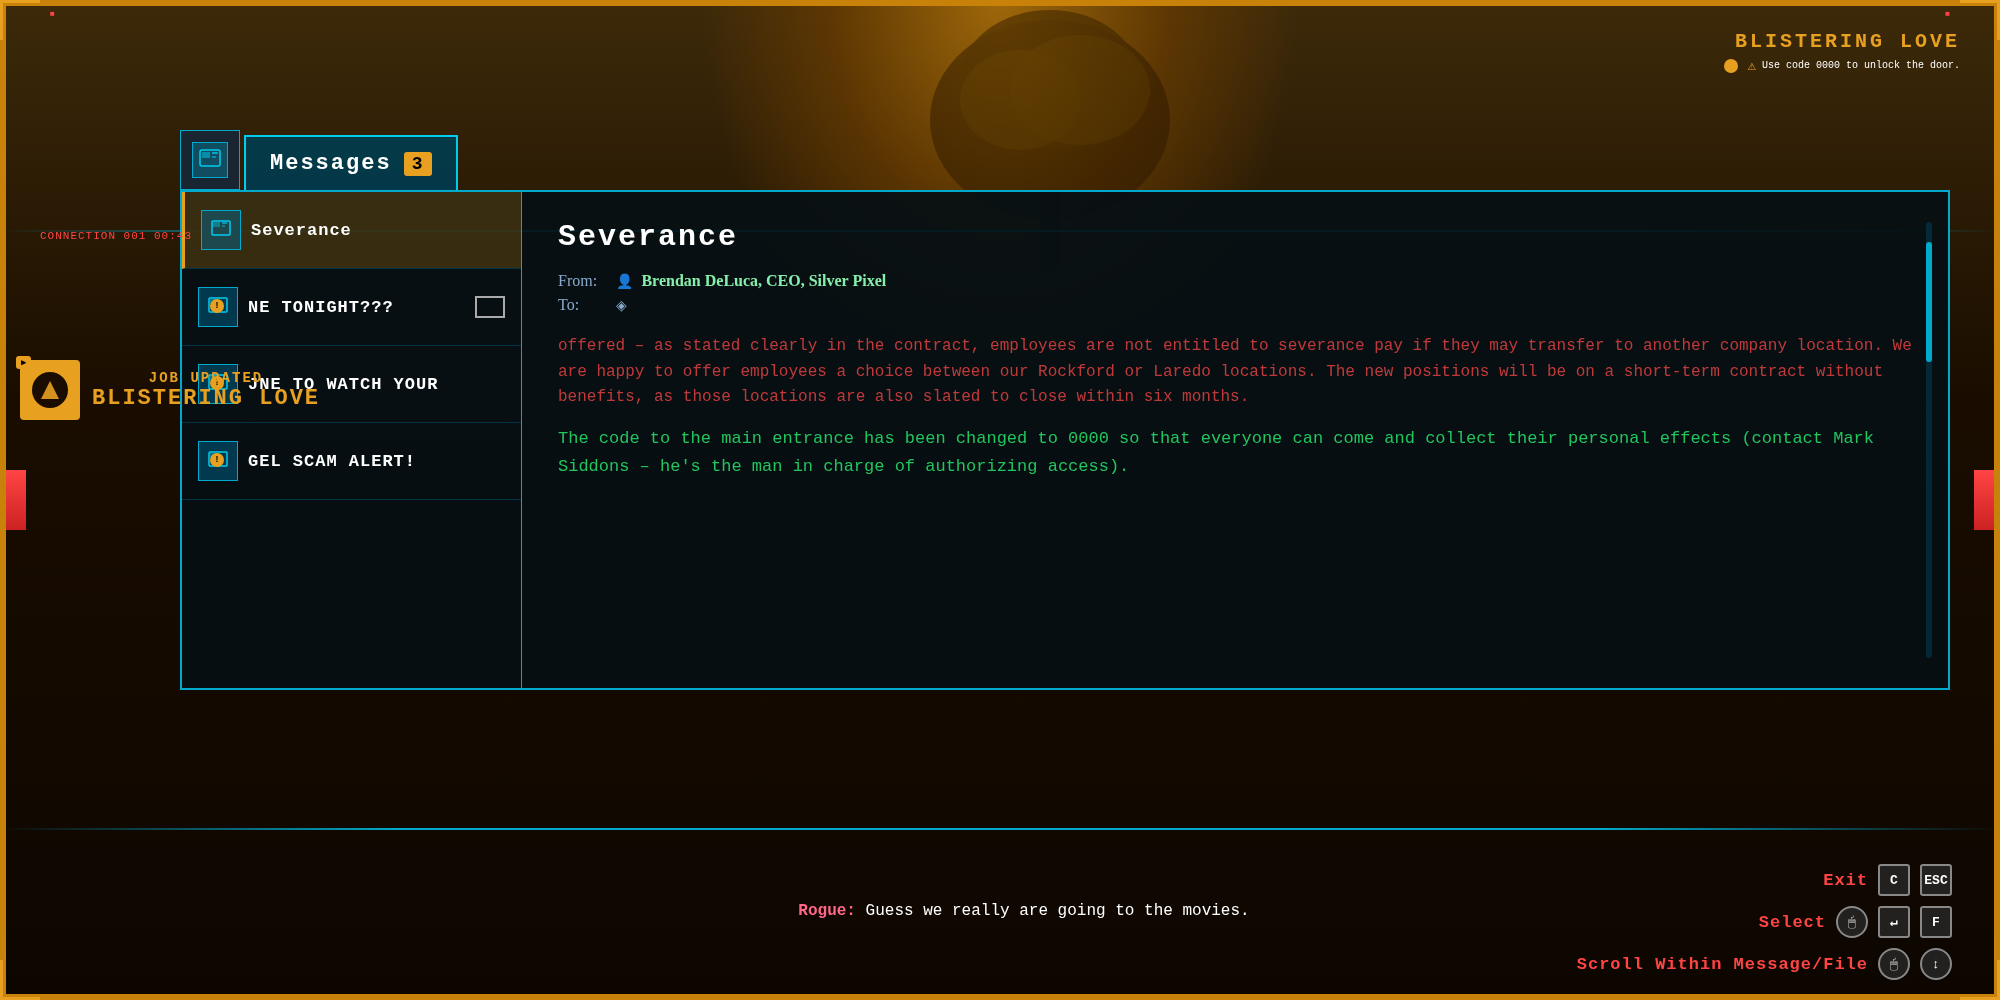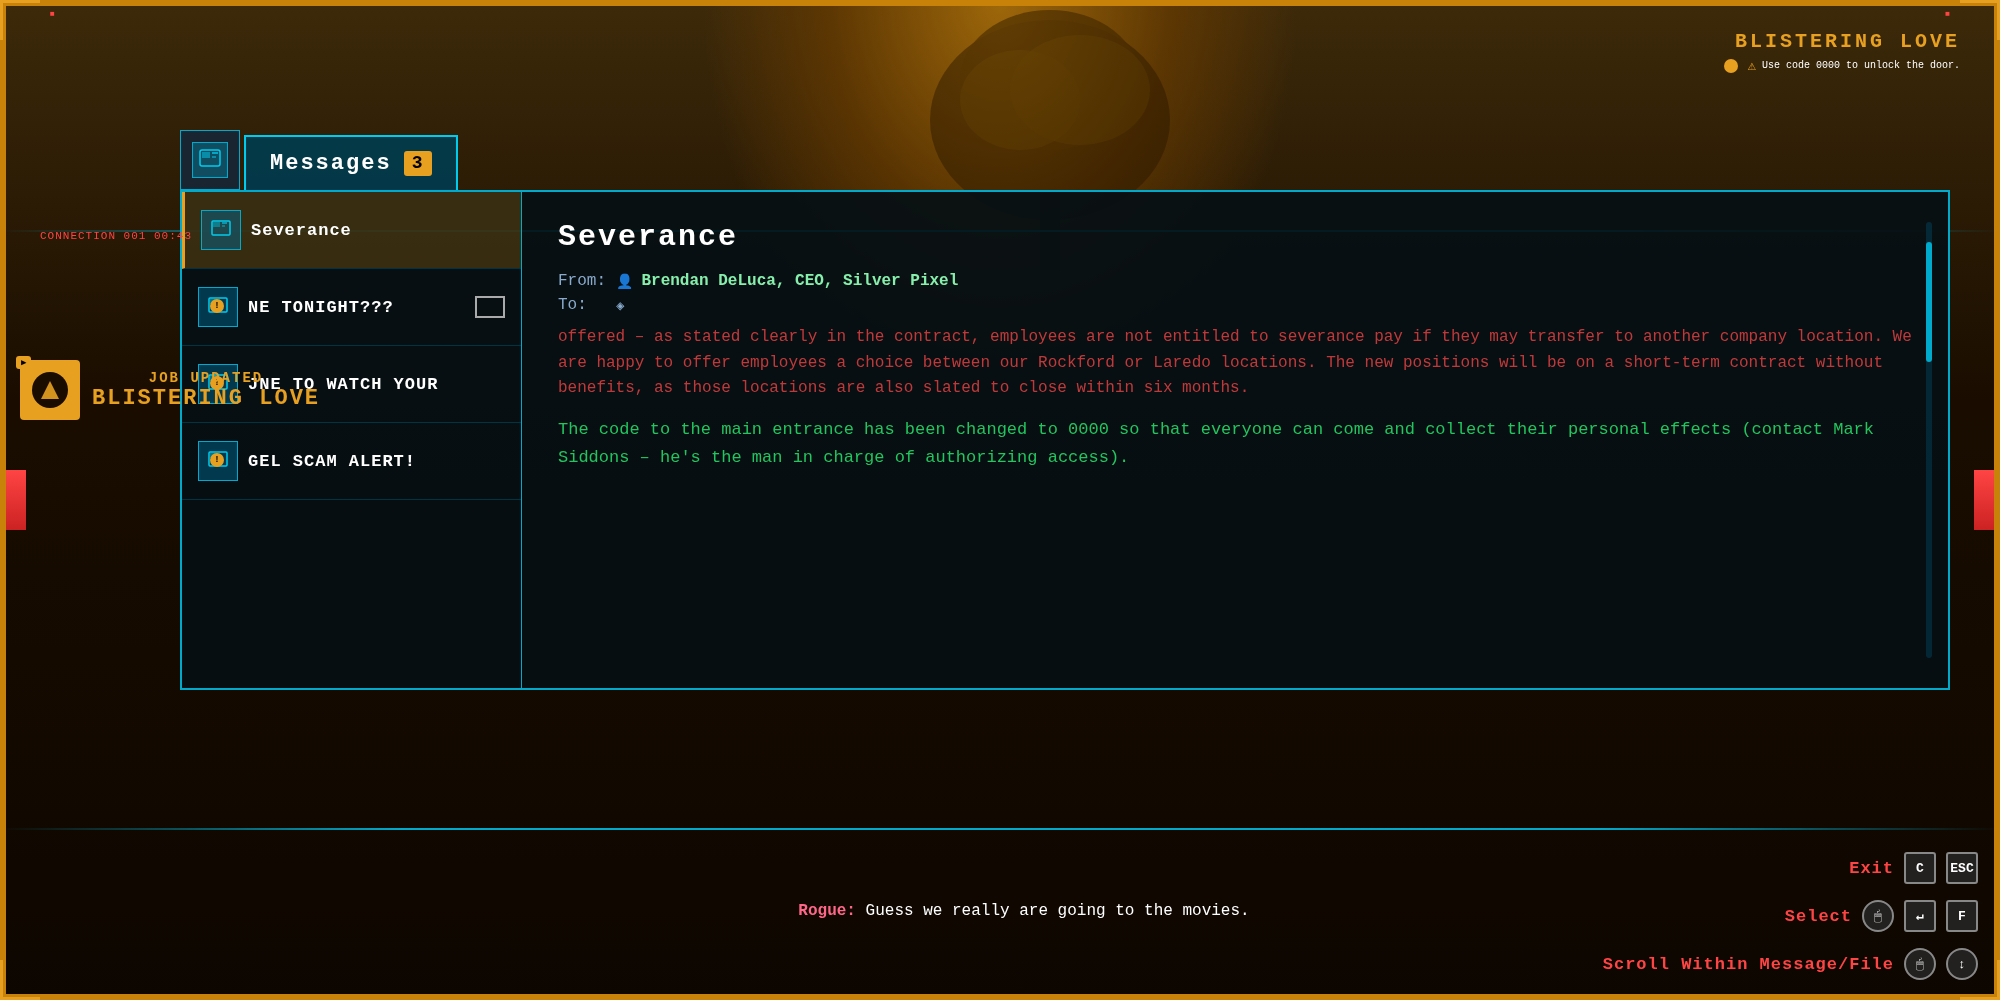--- a/index.html
+++ b/index.html
@@ -241,26 +241,27 @@
       border: 1px solid #00aacc;
       display: flex;
       align-items: center;
       justify-content: center;
     }
 
     .tab-active {
       background: rgba(0, 60, 80, 0.9);
       border: 2px solid #00ccee;
       border-bottom: none;
-      padding: 14px 24px;
+      padding: 2px 24px;
       color: #ffffff;
       font-size: 22px;
       font-weight: bold;
       letter-spacing: 2px;
       display: flex;
+      align-items: center;
       gap: 12px;
       height: 55px;
     }
 
     .tab-badge {
       background: #e8a020;
       color: #000;
       border-radius: 3px;
       padding: 2px 8px;
       font-size: 18px;
@@ -375,21 +376,22 @@
 
     .message-detail-title {
       color: #ffffff;
       font-size: 30px;
       font-weight: bold;
       letter-spacing: 2px;
       margin-bottom: 18px;
     }
 
     .message-meta {
-      margin-bottom: 11px;
+      margin-bottom: 20px;
+      font-family: Liberation Serif, serif;
     }
 
     .message-meta-row {
       display: flex;
       align-items: center;
       gap: 8px;
       margin-bottom: 6px;
       font-size: 16px;
     }
 
@@ -460,26 +462,26 @@
     }
 
     .subtitle-content {
       color: #ffffff;
     }
 
     
     .bottom-controls {
       position: absolute;
       bottom: 20px;
-      right: 22px;
+      right: 48px;
       z-index: 10;
       display: flex;
       flex-direction: column;
       align-items: flex-end;
-      gap: 16px;
+      gap: 10px;
     }
 
     .control-row {
       display: flex;
       align-items: center;
       gap: 10px;
     }
 
     .control-label {
       color: #ff4444;

